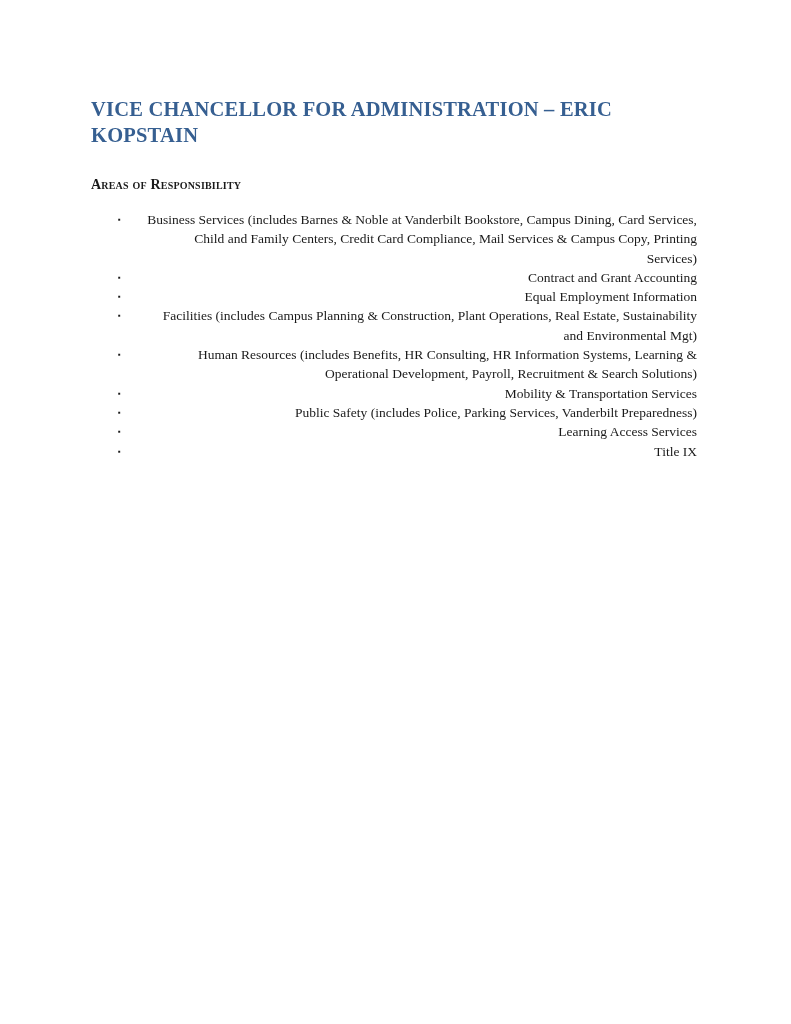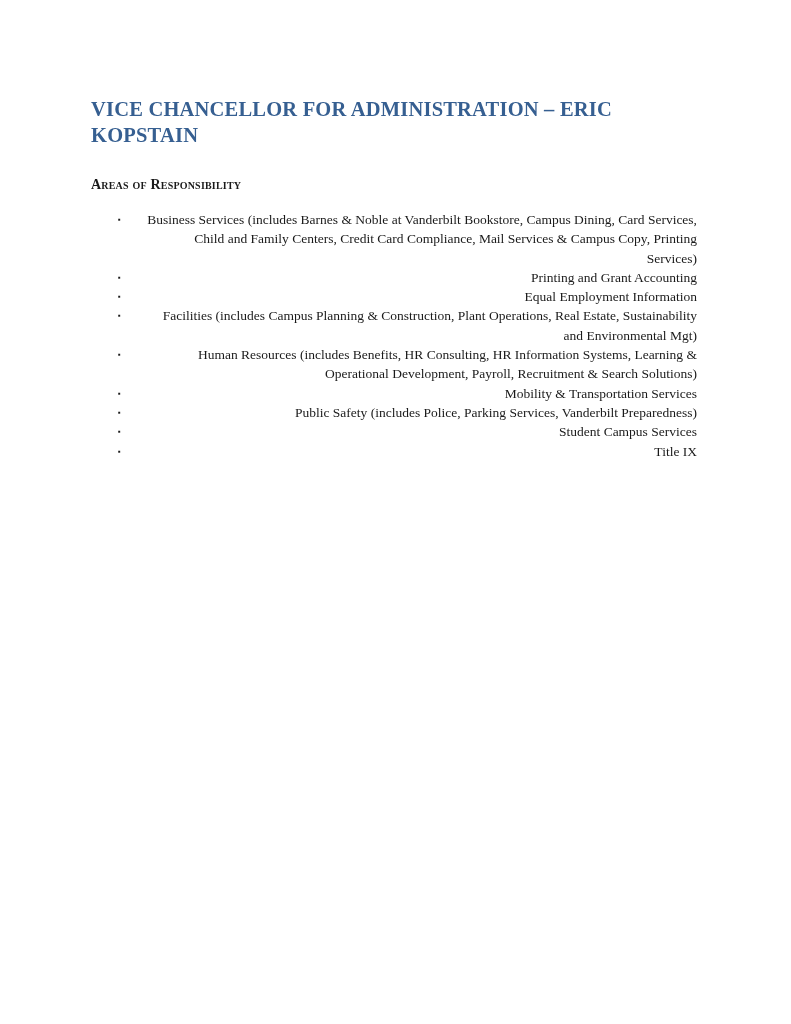--- a/index.html
+++ b/index.html
@@ -75,21 +75,21 @@
 
   <ul class="bullet-list">
 
       <li class="bullet-item">
         <span class="bullet-glyph">▪</span>
         <span class="bullet-text">Business Services (includes Barnes &amp; Noble at Vanderbilt Bookstore, Campus Dining, Card Services, Child and Family Centers, Credit Card Compliance, Mail Services &amp; Campus Copy, Printing Services)</span>
       </li>
 
       <li class="bullet-item">
         <span class="bullet-glyph">▪</span>
-        <span class="bullet-text">Printing and Grant Accounting</span>
+        <span class="bullet-text">Contract and Grant Accounting</span>
       </li>
 
       <li class="bullet-item">
         <span class="bullet-glyph">▪</span>
         <span class="bullet-text">Equal Employment Information</span>
       </li>
 
       <li class="bullet-item">
         <span class="bullet-glyph">▪</span>
         <span class="bullet-text">Facilities (includes Campus Planning &amp; Construction, Plant Operations, Real Estate, Sustainability and Environmental Mgt)</span>
@@ -105,21 +105,21 @@
         <span class="bullet-text">Mobility &amp; Transportation Services</span>
       </li>
 
       <li class="bullet-item">
         <span class="bullet-glyph">▪</span>
         <span class="bullet-text">Public Safety (includes Police, Parking Services, Vanderbilt Preparedness)</span>
       </li>
 
       <li class="bullet-item">
         <span class="bullet-glyph">▪</span>
-        <span class="bullet-text">Student Campus Services</span>
+        <span class="bullet-text">Learning Access Services</span>
       </li>
 
       <li class="bullet-item">
         <span class="bullet-glyph">▪</span>
         <span class="bullet-text">Title IX</span>
       </li>
     </ul>
 </div>
 
 </body></html>

